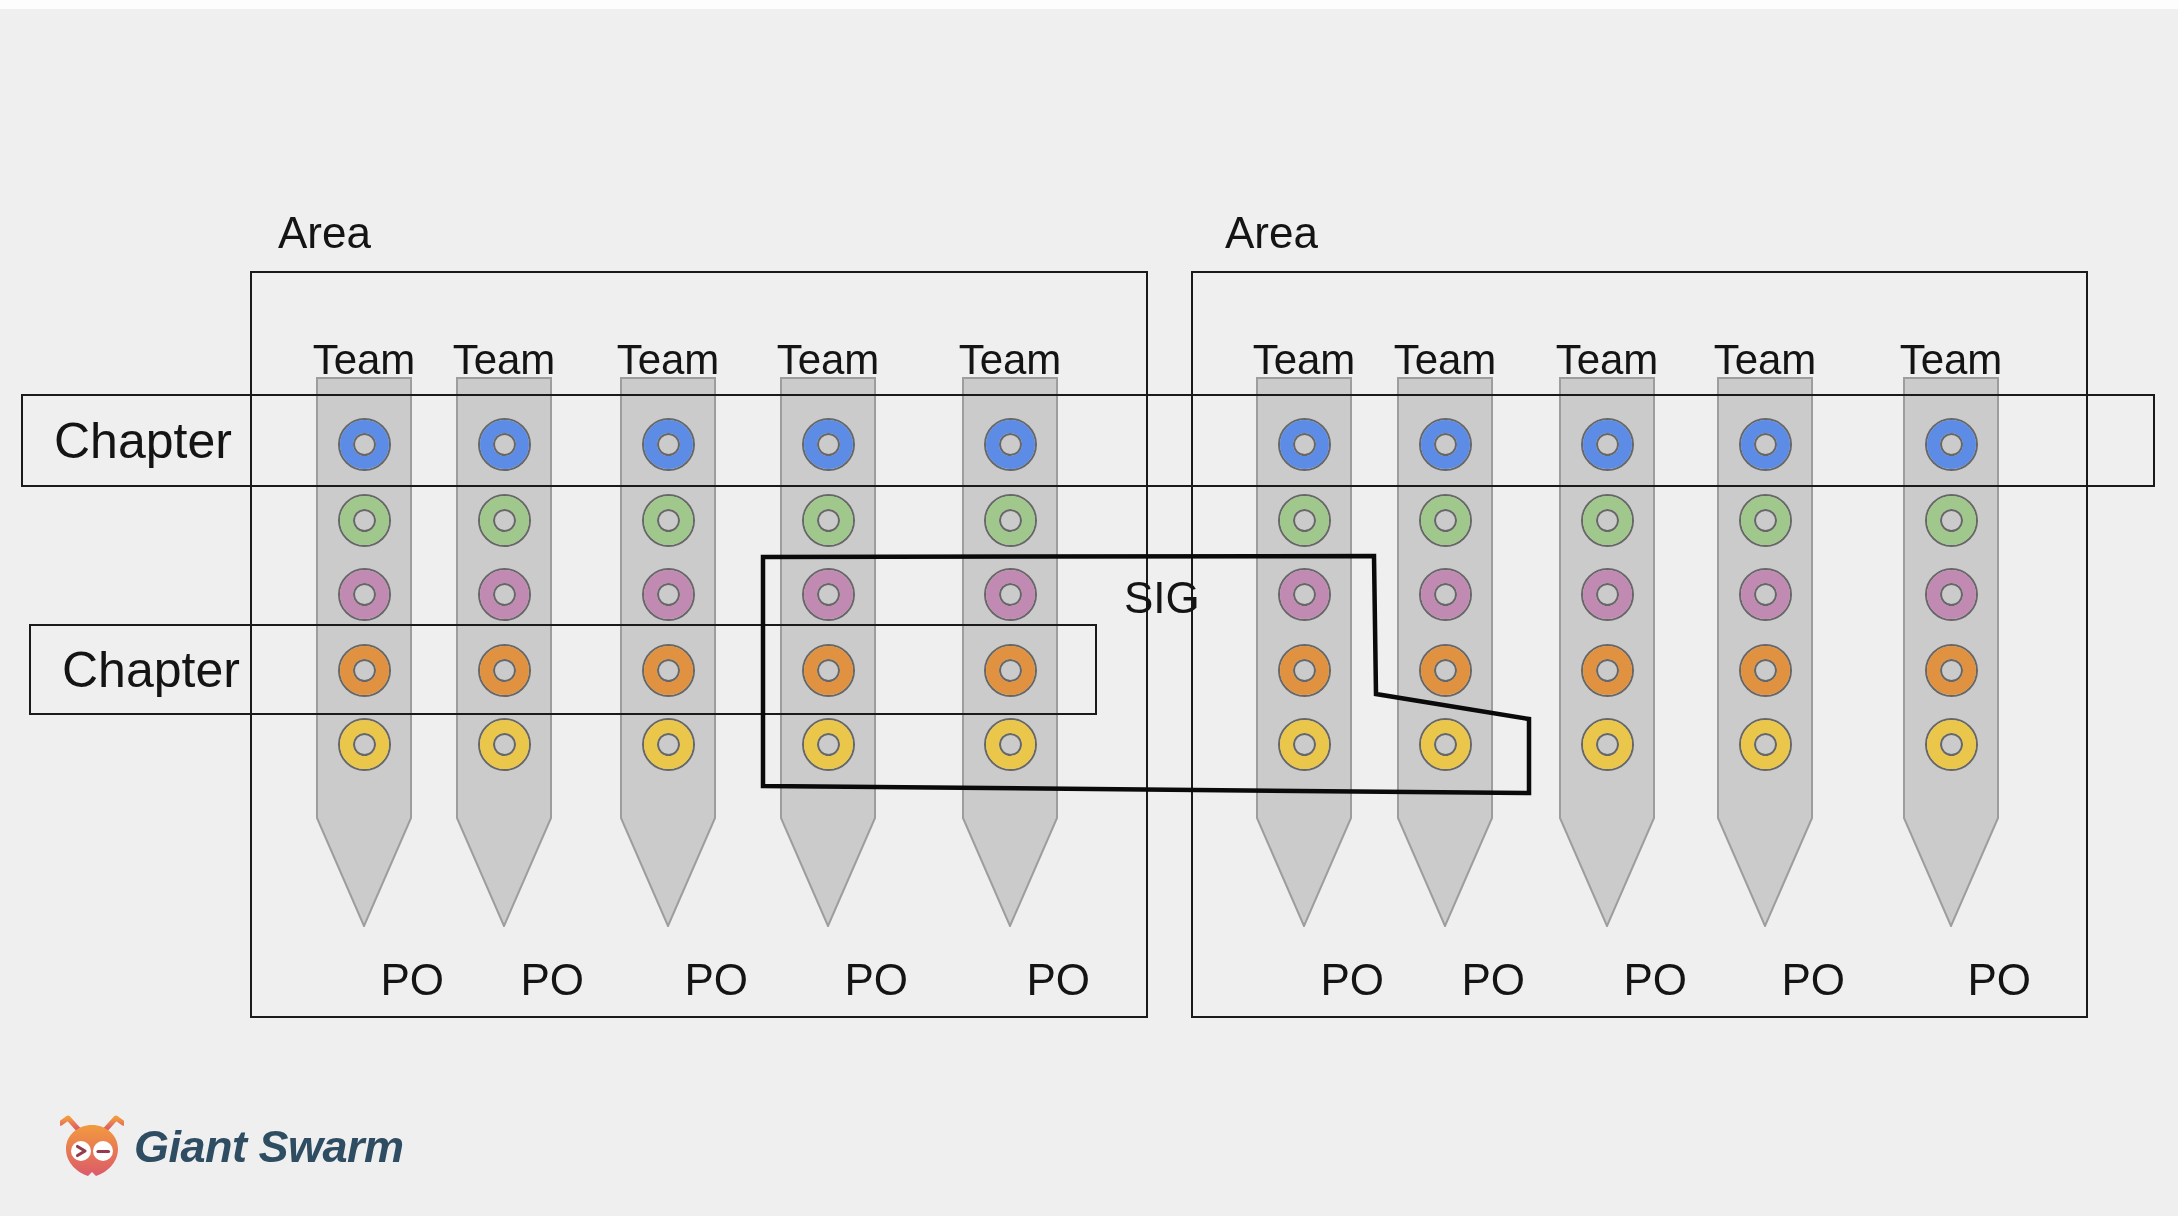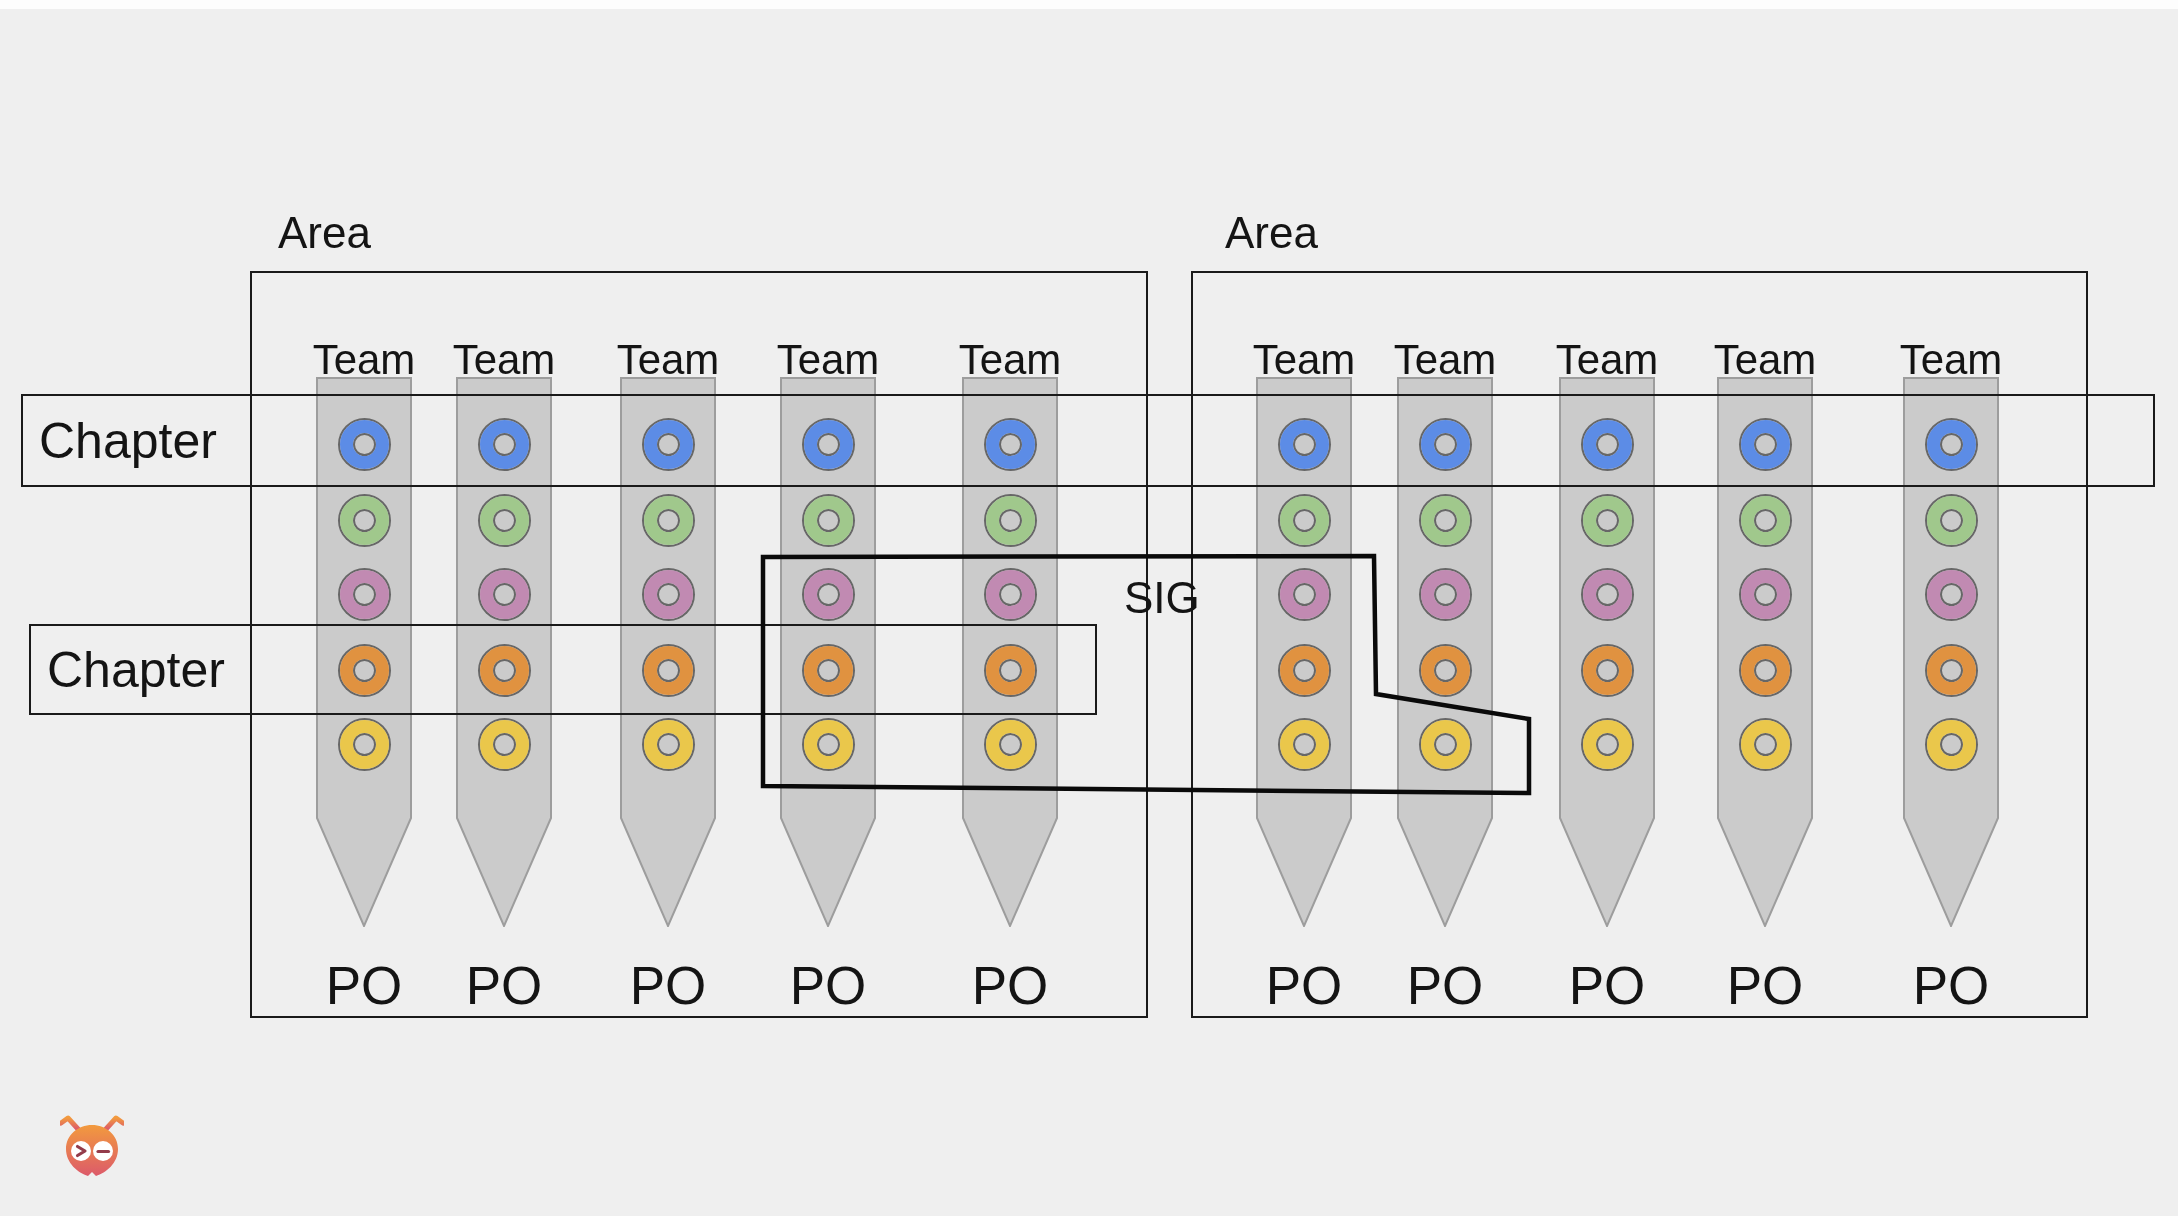--- a/index.html
+++ b/index.html
@@ -8,30 +8,30 @@
     overflow:hidden;font-family:"Liberation Sans",sans-serif;color:#141414;
   }
   .top-strip{position:absolute;left:0;top:0;width:2178px;height:9px;background:#fdfdfd;}
   .slide-title{
     position:absolute;left:186px;top:44px;font-size:58px;letter-spacing:-1px;
     font-weight:400;white-space:nowrap;
   }
   .area-box{position:absolute;border:2px solid #1a1a1a;box-sizing:border-box;}
   .area-label{position:absolute;font-size:44px;white-space:nowrap;}
   .team-label{position:absolute;font-size:42px;text-align:center;width:160px;white-space:nowrap;}
-  .po-label{position:absolute;font-size:53px;text-align:center;width:160px;white-space:nowrap;}
+  .po-label{position:absolute;font-size:44px;text-align:right;width:160px;white-space:nowrap;}
   .team-column{position:absolute;width:96px;height:550px;z-index:1;}
   .team-column svg{position:absolute;left:0;top:0;}
   .ring{
     position:absolute;width:23px;height:23px;border-radius:50%;
     background:transparent;z-index:2;
     box-shadow:0 0 0 2px #676767, inset 0 0 0 2px #676767;
   }
   .chapter-box{position:absolute;border:2px solid #1a1a1a;box-sizing:border-box;z-index:3;
-    display:flex;align-items:center;padding-left:16px;}
+    display:flex;align-items:center;padding-left:31px;}
   .chapter-label{font-size:50px;white-space:nowrap;}
   #sig-svg{position:absolute;left:0;top:0;z-index:4;pointer-events:none;}
   .sig-label{position:absolute;font-size:44px;z-index:5;white-space:nowrap;}
   .logo{position:absolute;left:60px;top:1115px;display:flex;align-items:center;z-index:5;}
   .logo-text{
     font-size:45px;font-weight:700;font-style:italic;color:#2e4d63;
     margin-left:10px;letter-spacing:-0.5px;white-space:nowrap;
   }
 </style>
 </head>
@@ -187,14 +187,15 @@
         </linearGradient>
       </defs>
       <path d="M18,14 L8,3 L1,8" fill="none" stroke="url(#antg)" stroke-width="5" stroke-linecap="round" stroke-linejoin="round"></path>
       <path d="M46,14 L56,3 L63,8" fill="none" stroke="url(#antg)" stroke-width="5" stroke-linecap="round" stroke-linejoin="round"></path>
       <path d="M32,10 C18,10 6,20 6,34 C6,48 18,58 28,61 L32,57 L36,61 C46,58 58,48 58,34 C58,20 46,10 32,10 Z" fill="url(#antg)"></path>
       <circle cx="21" cy="36" r="10" fill="#ffffff"></circle>
       <circle cx="43" cy="36" r="10" fill="#ffffff"></circle>
       <path d="M17.5,31.5 L25,36 L17.5,40.5" fill="none" stroke="#943c4b" stroke-width="3.2" stroke-linejoin="round" stroke-linecap="round"></path>
       <path d="M38,36.5 L48.5,36.5" stroke="#943c4b" stroke-width="3.2" stroke-linecap="round"></path>
     </svg>
+    <span class="logo-text">Giant Swarm</span>
   </div>
 </div>
 
 </body></html>

